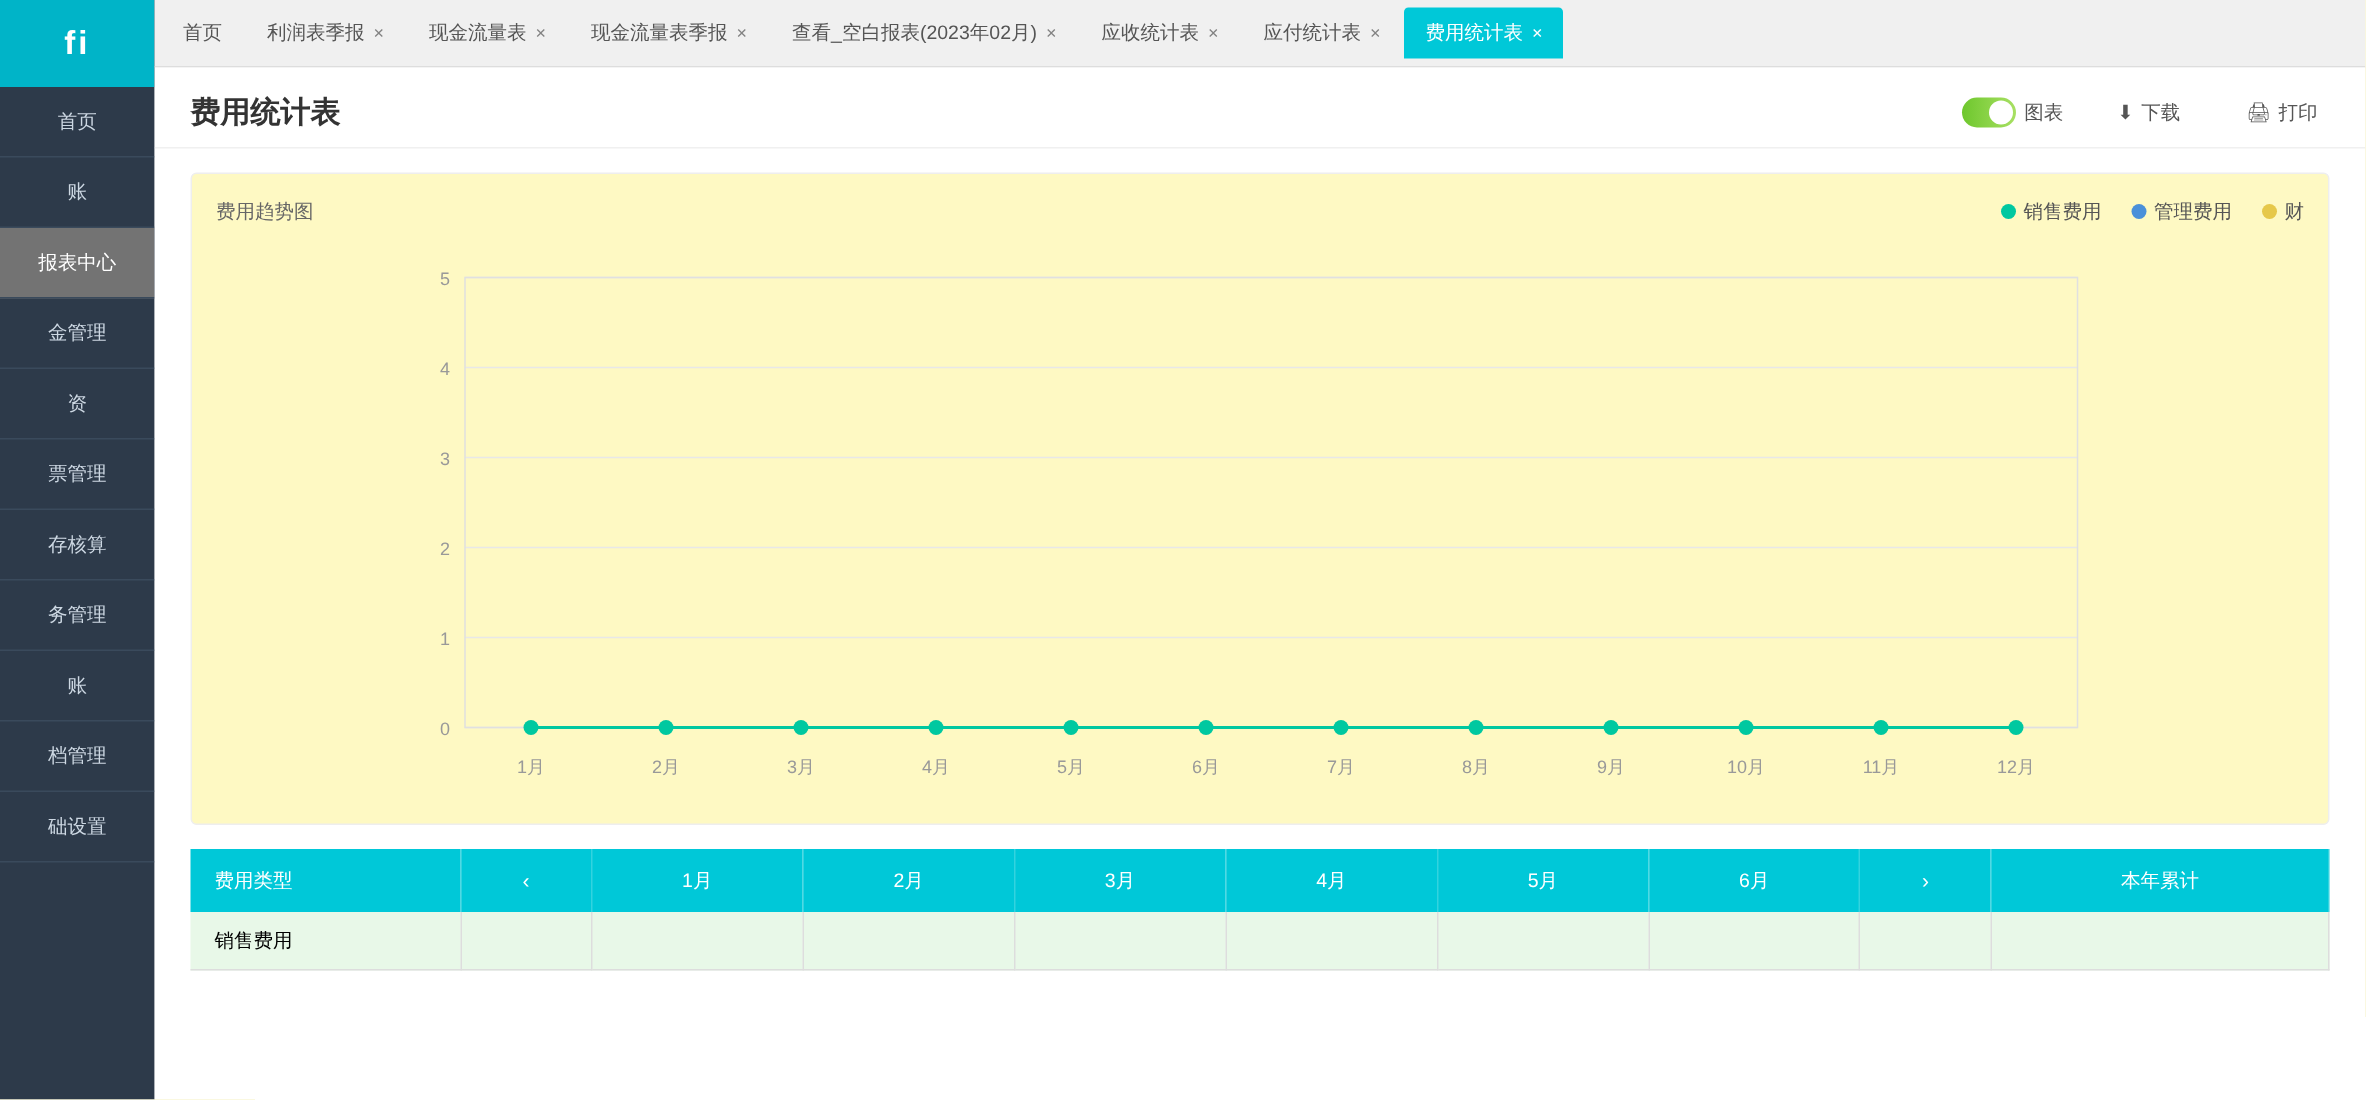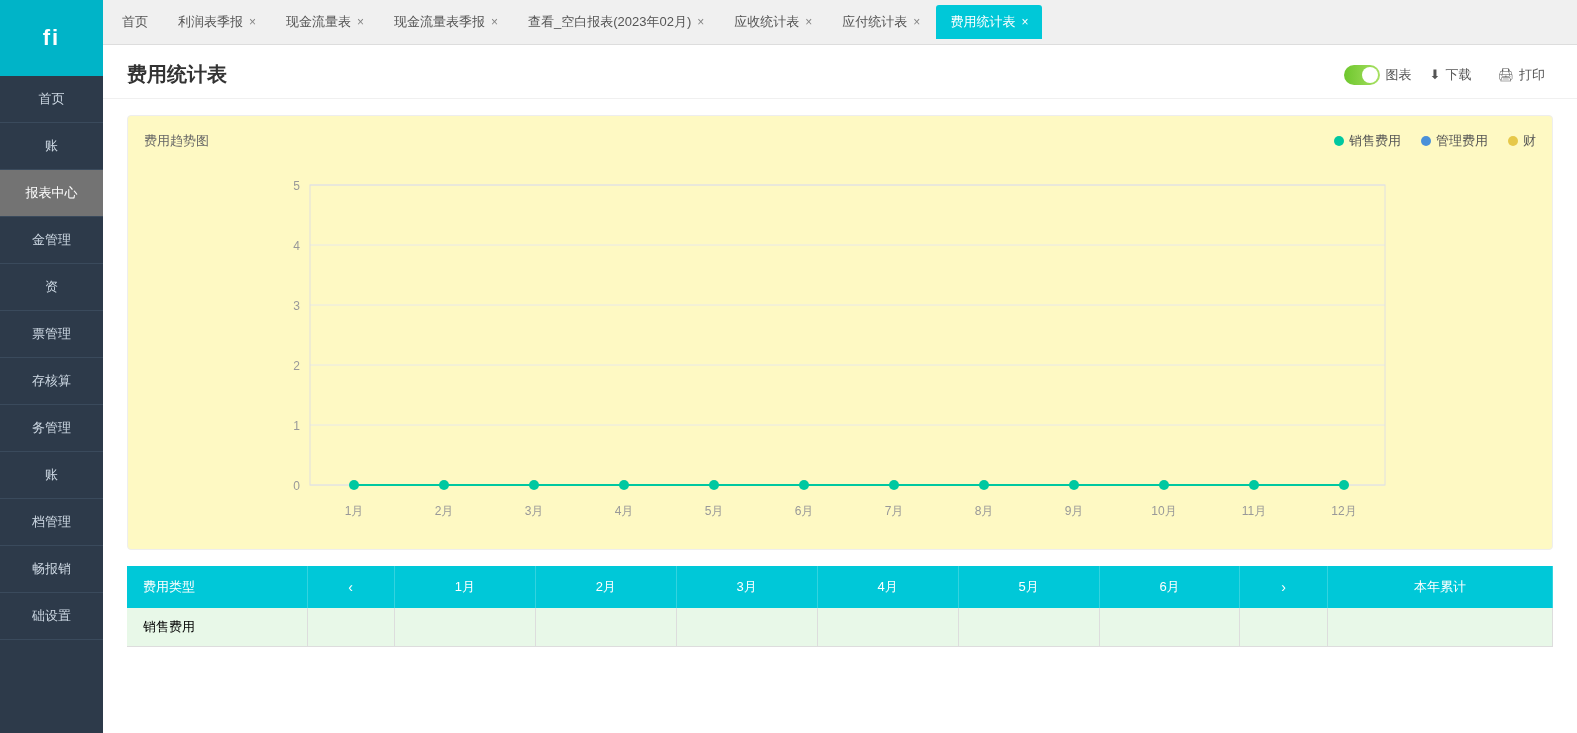--- a/index.html
+++ b/index.html
@@ -11,21 +11,21 @@
       background: #2d3a4a;
       color: #cdd8e3;
       display: flex;
       flex-direction: column;
       flex-shrink: 0;
       height: 100%;
       overflow: hidden;
     }
     .sidebar-logo {
       background: #00b4c8;
-      height: 76px;
+      height: 58px;
       display: flex;
       align-items: center;
       justify-content: center;
       font-size: 22px;
       font-weight: bold;
       color: white;
       letter-spacing: 2px;
     }
     .sidebar-item {
       padding: 14px 10px;
@@ -102,21 +102,21 @@
       flex-shrink: 0;
     }
     .page-title {
       font-size: 20px;
       font-weight: 600;
       color: #333;
     }
     .header-actions {
       display: flex;
       align-items: center;
-      gap: 10px;
+      gap: 28px;
     }
     .toggle-label {
       display: flex;
       align-items: center;
       gap: 6px;
       font-size: 13px;
       color: #555;
     }
     .toggle-switch {
       width: 36px;
@@ -244,21 +244,20 @@
   <div class="sidebar-item">首页</div>
   <div class="sidebar-item">账</div>
   <div class="sidebar-item active">报表中心</div>
   <div class="sidebar-item">金管理</div>
   <div class="sidebar-item">资</div>
   <div class="sidebar-item">票管理</div>
   <div class="sidebar-item">存核算</div>
   <div class="sidebar-item">务管理</div>
   <div class="sidebar-item">账</div>
   <div class="sidebar-item">档管理</div>
-  <div class="sidebar-item">畅报销</div>
   <div class="sidebar-item">础设置</div>
 </div>
 
 <div class="main">
 
   <div class="tabs-bar">
     <div class="tab">
       <span>首页</span>
     </div>
     <div class="tab">

